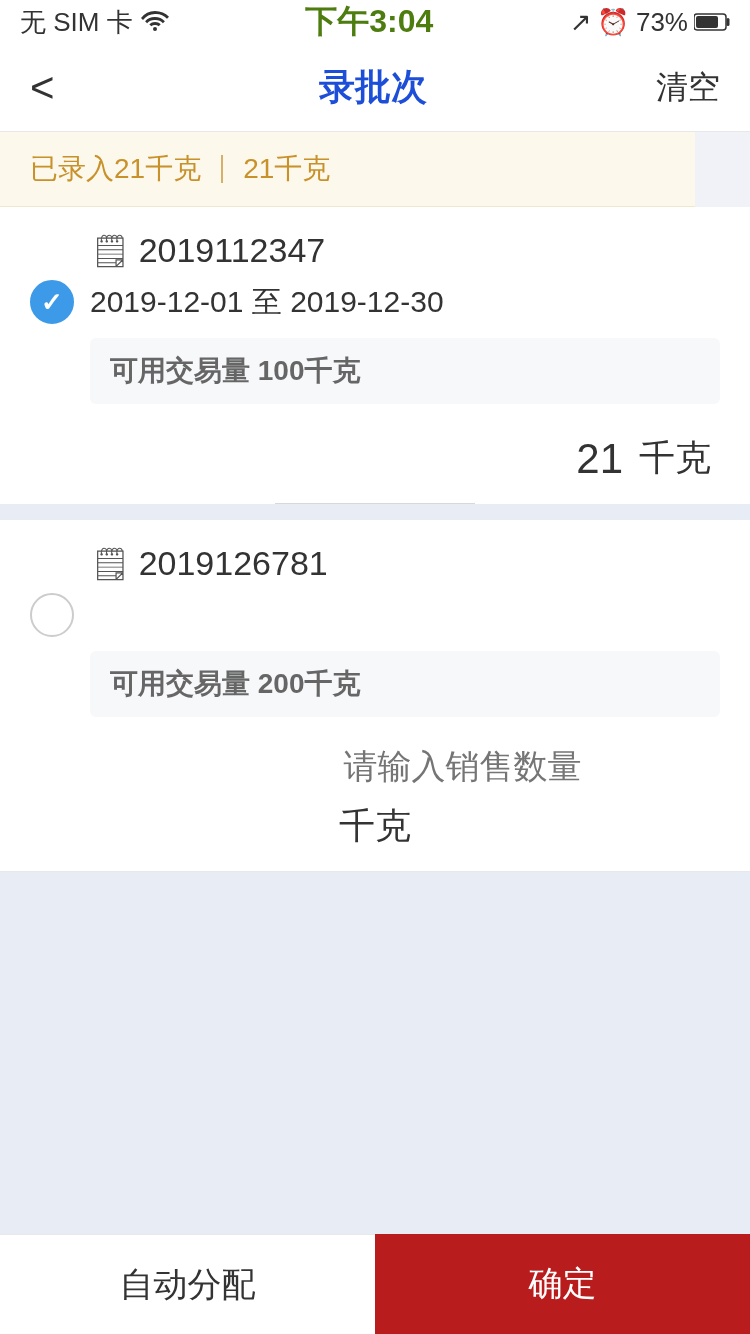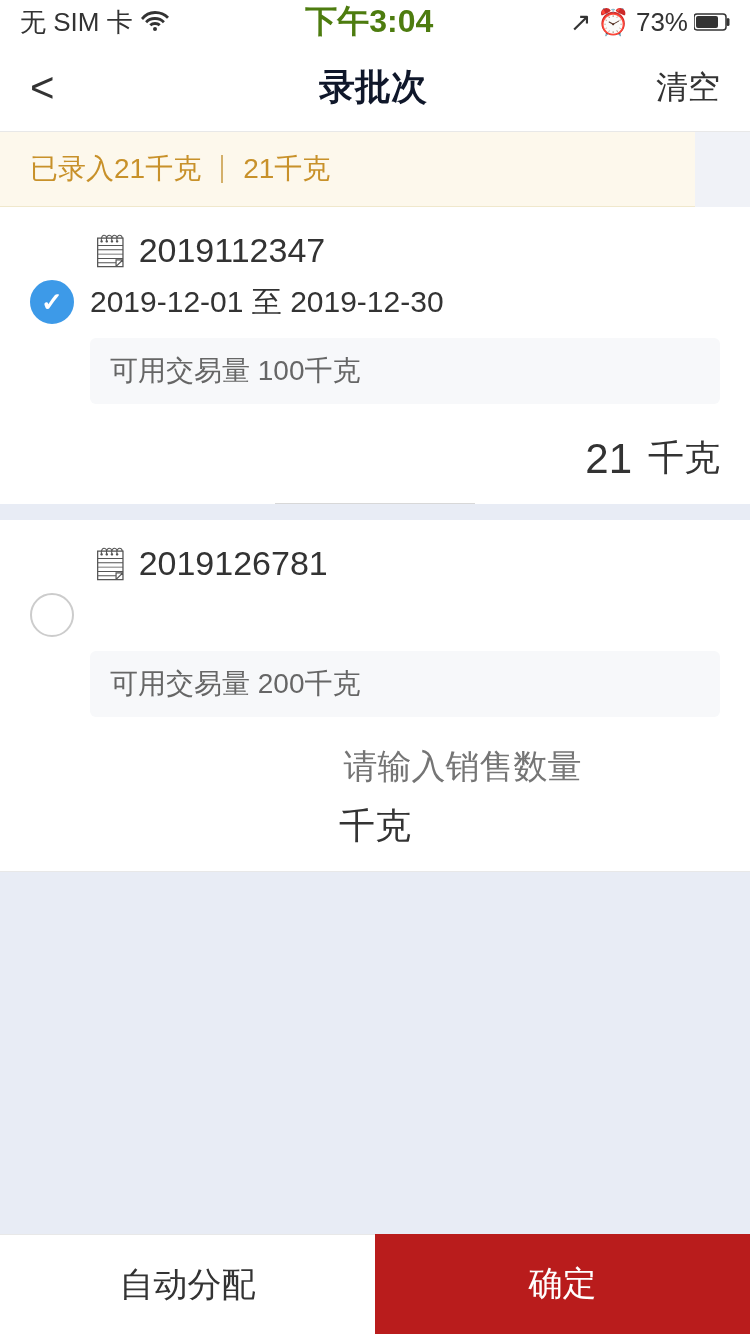--- a/index.html
+++ b/index.html
@@ -57,21 +57,21 @@
     }
     .nav-back {
       font-size: 42px;
       color: #333;
       cursor: pointer;
       width: 60px;
     }
     .nav-title {
       font-size: 36px;
       font-weight: 600;
-      color: #0f172a;
+      color: #1d4ed8;
     }
     .nav-action {
       font-size: 32px;
       color: #333;
       cursor: pointer;
     }
 
     
     .info-banner {
       width: 695px;
@@ -159,27 +159,28 @@
     .batch-available-row {
       background: #f7f8fa;
       border-radius: 6px;
       padding: 14px 20px;
       margin: 0 0 0 60px;
       margin-bottom: 20px;
     }
     .batch-available-text {
       font-size: 28px;
       color: #666;
+      font-weight: bold;
     }
 
     .batch-amount-row {
       display: flex;
       align-items: center;
       justify-content: flex-end;
-      padding: 10px 30px 20px 30px;
+      padding: 10px 39px 20px 30px;
       gap: 16px;
       text-align: center;
     }
     .batch-amount-value {
       font-size: 42px;
       color: #333;
       font-weight: 500;
     }
     .batch-amount-unit {
       font-size: 36px;

